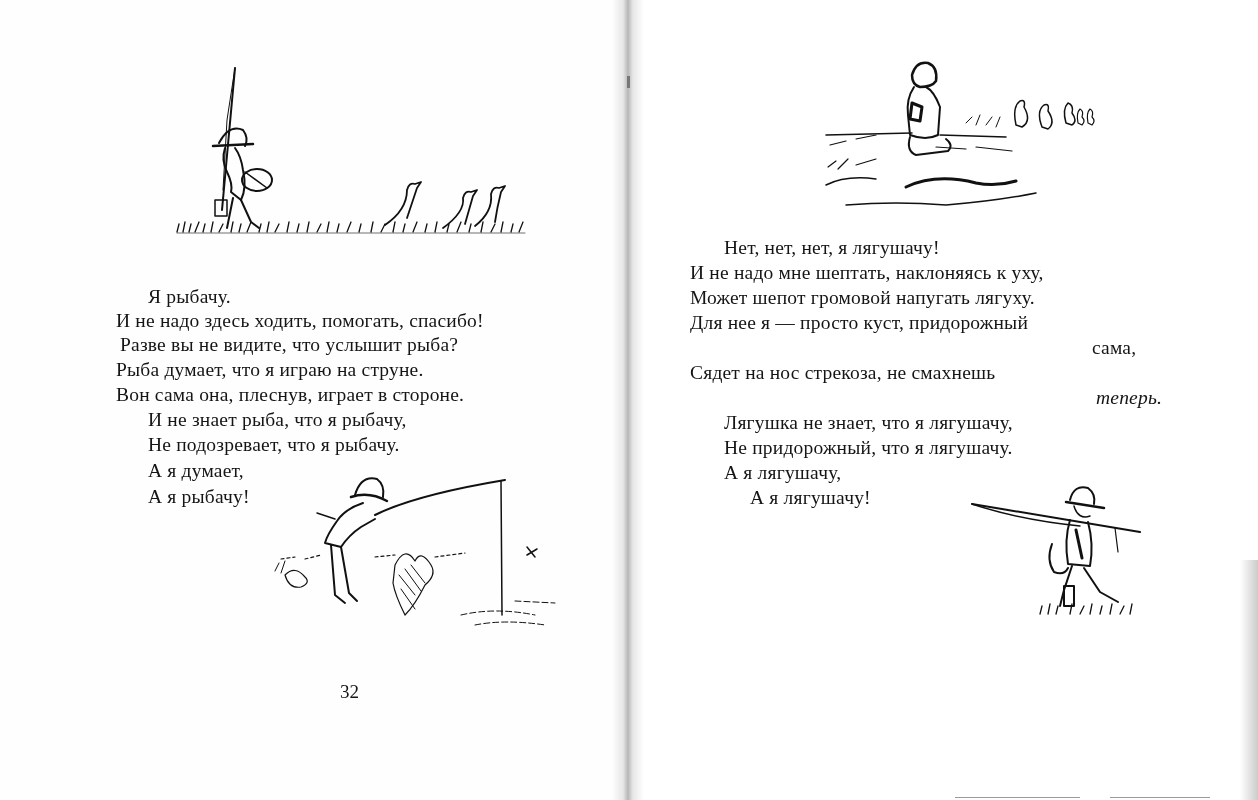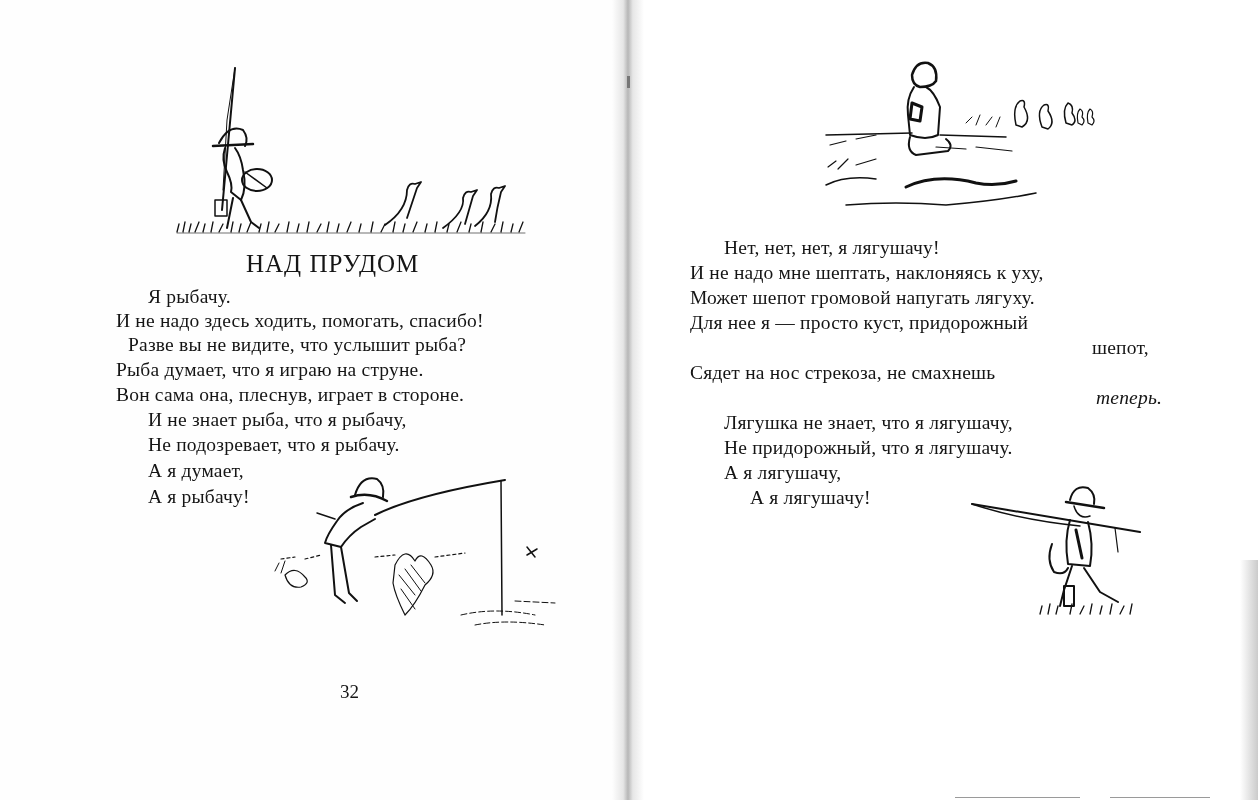--- a/index.html
+++ b/index.html
@@ -54,26 +54,25 @@
       <rect x="40" y="140" width="12" height="16" stroke-width="1.5"></rect>
 
       <path d="M210 165 Q232 150 232 130 Q234 122 240 124 L246 122 L242 128 Q238 140 232 158" stroke-width="1.8"></path>
       <path d="M268 168 Q290 152 288 138 Q290 130 296 132 L302 130 L298 136 Q294 150 290 164" stroke-width="1.8"></path>
       <path d="M300 166 Q318 152 316 134 Q318 126 324 128 L330 126 L326 132 Q322 148 320 162" stroke-width="1.8"></path>
 
       <path d="M2 172 L4 164 M8 172 L10 162 M14 172 L16 164 M20 172 L24 162 M28 172 L30 164 M36 172 L38 162 M44 172 L48 164 M56 172 L58 162 M64 172 L66 164 M72 172 L76 162 M84 172 L86 164 M92 172 L94 162 M100 172 L104 164 M112 172 L114 162 M122 172 L124 164 M132 172 L134 162 M142 172 L146 164 M152 172 L154 162 M162 172 L164 164 M172 172 L176 162 M184 172 L186 164 M196 172 L198 162 M206 172 L210 164 M218 172 L220 162 M228 172 L230 164 M238 172 L242 162 M250 172 L252 164 M260 172 L262 162 M272 172 L274 164 M282 172 L286 162 M294 172 L296 164 M306 172 L308 162 M316 172 L320 164 M326 172 L328 162 M336 172 L338 164 M344 172 L348 162" stroke-width="1.3"></path>
       <path d="M2 173 L350 173" stroke-width="0.6"></path>
     </svg>
 
-    <div class="title" style="left:246px;top:250px;">НАД ПРУДОМ</div>
 
     <div>
       <div class="line" style="left:148px;top:285px;">Я рыбачу.</div>
       <div class="line" style="left:116px;top:309px;">И не надо здесь ходить, помогать, спасибо!</div>
-      <div class="line" style="left:128px;top:333px;">Разве вы не видите, что услышит рыба?</div>
+      <div class="line" style="left:120px;top:333px;">Разве вы не видите, что услышит рыба?</div>
       <div class="line" style="left:116px;top:358px;">Рыба думает, что я играю на струне.</div>
       <div class="line" style="left:116px;top:383px;">Вон сама она, плеснув, играет в стороне.</div>
       <div class="line" style="left:148px;top:408px;">И не знает рыба, что я рыбачу,</div>
       <div class="line" style="left:148px;top:433px;">Не подозревает, что я рыбачу.</div>
       <div class="line" style="left:148px;top:459px;">А я думает,</div>
       <div class="line" style="left:148px;top:485px;">А я рыбачу!</div>
     </div>
 
     <svg class="ill" style="left:265px;top:465px;" width="300" height="170" viewBox="0 0 300 170">
 
@@ -130,21 +129,21 @@
       <path d="M262 68 Q260 58 264 54 Q268 56 266 62 Q270 66 266 70 Z" stroke-width="1.2"></path>
       <path d="M272 68 Q270 58 274 54 Q278 56 276 62 Q280 66 276 70 Z" stroke-width="1.2"></path>
       <path d="M150 68 L156 62 M160 70 L164 60 M170 70 L176 62 M180 72 L184 62" stroke-width="1"></path>
     </svg>
 
     <div>
       <div class="line" style="left:96px;top:236px;">Нет, нет, нет, я лягушачу!</div>
       <div class="line" style="left:62px;top:261px;">И не надо мне шептать, наклоняясь к уху,</div>
       <div class="line" style="left:62px;top:286px;">Может шепот громовой напугать лягуху.</div>
       <div class="line" style="left:62px;top:311px;">Для нее я — просто куст, придорожный</div>
-      <div class="line" style="left:464px;top:336px;">шепот,</div>
+      <div class="line" style="left:464px;top:336px;">сама,</div>
       <div class="line" style="left:62px;top:361px;">Сядет на нос стрекоза, не смахнешь</div>
       <div class="line" style="left:468px;top:386px;font-style:italic;">теперь.</div>
       <div class="line" style="left:96px;top:411px;text-align:center;">Лягушка не знает, что я лягушачу,</div>
       <div class="line" style="left:96px;top:436px;">Не придорожный, что я лягушачу.</div>
       <div class="line" style="left:96px;top:461px;">А я лягушачу,</div>
       <div class="line" style="left:96px;top:486px;margin-left:26px;">А я лягушачу!</div>
     </div>
 
     <svg class="ill" style="left:332px;top:480px;" width="200" height="145" viewBox="0 0 200 145">
 

